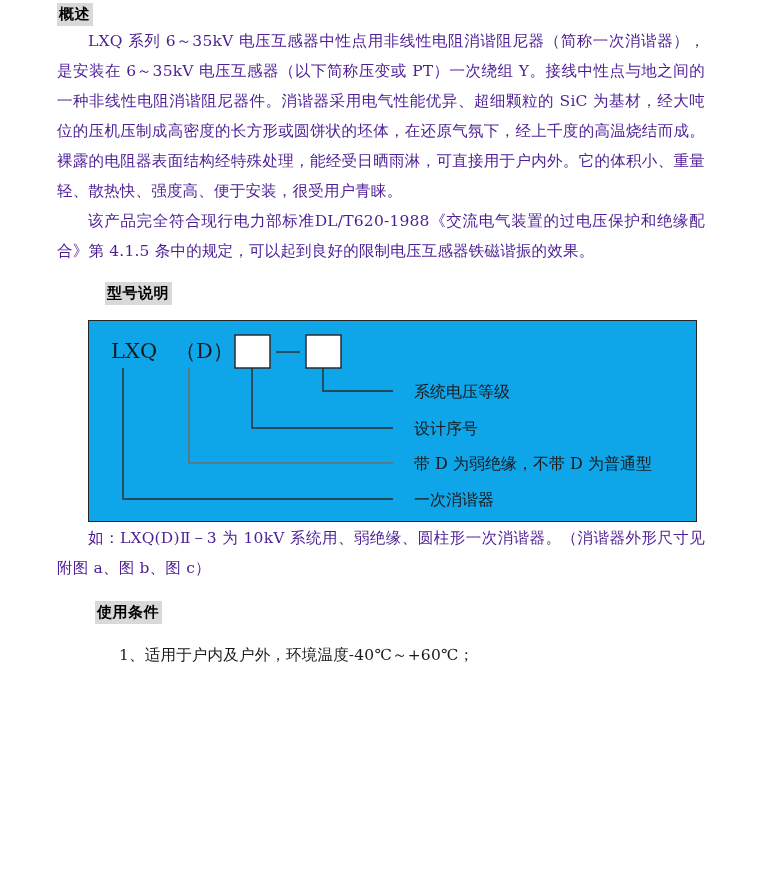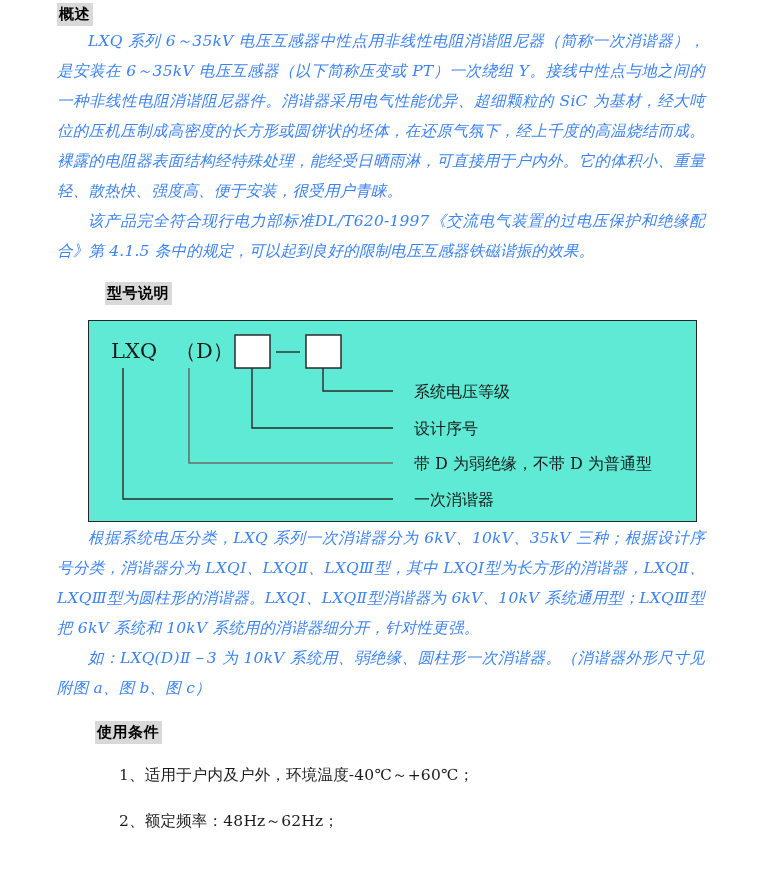--- a/index.html
+++ b/index.html
@@ -52,43 +52,42 @@
 
   
   .para {
     font-size: 15.5px;
     line-height: 30px;
     text-align: justify;
     text-justify: inter-ideograph;
     margin: 0;
     text-indent: 2em;
     letter-spacing: 0.2px;
-    color: #3b82f6;
-    font-style: italic;
+    color: #4c1d95;
   }
 
   
   .cond-item {
     font-size: 15.5px;
     line-height: 30px;
     margin: 16px;
     padding-left: 46px;
     color: #1b1b1b;
     letter-spacing: 0.2px;
   }
 
   
   #model-diagram {
     position: absolute;
     left: 88px;
     top: 320px;
     width: 609px;
     height: 202px;
     border: 1.6px solid #262626;
-    background: #5eead4;
+    background: #0ea5e9;
     box-sizing: border-box;
   }
   #model-diagram svg { display: block; }
   .mdtext {
     font-family: "DejaVu Serif", "Liberation Serif", serif;
     font-size: 21px;
     fill: #1a1a1a;
   }
   .mdlabel {
     font-family: "DejaVu Serif", "Liberation Serif", serif;
@@ -114,34 +113,32 @@
 </head>
 <body>
 
 <div class="page">
   <div class="content">
 
     <h2 class="heading h-overview"><span>概述</span></h2>
 
     <p class="para">LXQ 系列 6～35kV 电压互感器中性点用非线性电阻消谐阻尼器（简称一次消谐器），是安装在 6～35kV 电压互感器（以下简称压变或 PT）一次绕组 Y。接线中性点与地之间的一种非线性电阻消谐阻尼器件。消谐器采用电气性能优异、超细颗粒的 SiC 为基材，经大吨位的压机压制成高密度的长方形或圆饼状的坯体，在还原气氛下，经上千度的高温烧结而成。裸露的电阻器表面结构经特殊处理，能经受日晒雨淋，可直接用于户内外。它的体积小、重量轻、散热快、强度高、便于安装，很受用户青睐。</p>
 
-    <p class="para">该产品完全符合现行电力部标准DL/T620-1997《交流电气装置的过电压保护和绝缘配合》第 4.1.5 条中的规定，可以起到良好的限制电压互感器铁磁谐振的效果。</p>
+    <p class="para">该产品完全符合现行电力部标准DL/T620-1988《交流电气装置的过电压保护和绝缘配合》第 4.1.5 条中的规定，可以起到良好的限制电压互感器铁磁谐振的效果。</p>
 
     <h2 class="heading h-model" style="margin-top:16px;"><span>型号说明</span></h2>
 
     <div style="height:218px;"></div>
 
-    <p class="para">根据系统电压分类，LXQ 系列一次消谐器分为 6kV、10kV、35kV 三种；根据设计序号分类，消谐器分为 LXQⅠ、LXQⅡ、LXQⅢ型，其中 LXQⅠ型为长方形的消谐器，LXQⅡ、LXQⅢ型为圆柱形的消谐器。LXQⅠ、LXQⅡ型消谐器为 6kV、10kV 系统通用型；LXQⅢ型把 6kV 系统和 10kV 系统用的消谐器细分开，针对性更强。</p>
 
     <p class="para">如：LXQ(D)Ⅱ－3 为 10kV 系统用、弱绝缘、圆柱形一次消谐器。（消谐器外形尺寸见附图 a、图 b、图 c）</p>
 
     <h2 class="heading h-usecond" style="margin-top:18px;padding-left:38px;"><span>使用条件</span></h2>
 
     <p class="cond-item">1、适用于户内及户外，环境温度-40℃～+60℃；</p>
-    <p class="cond-item">2、额定频率：48Hz～62Hz；</p>
 
   </div>
 
   <div id="model-diagram">
     <svg width="606" height="199" viewBox="0 0 606 199" xmlns="http://www.w3.org/2000/svg">
 
       <text class="mdtext" x="22" y="37">LXQ</text>
       <text class="mdtext" x="86" y="37">（D）</text>
 
       <rect class="mdbox" x="146" y="14" width="35" height="33"></rect>

